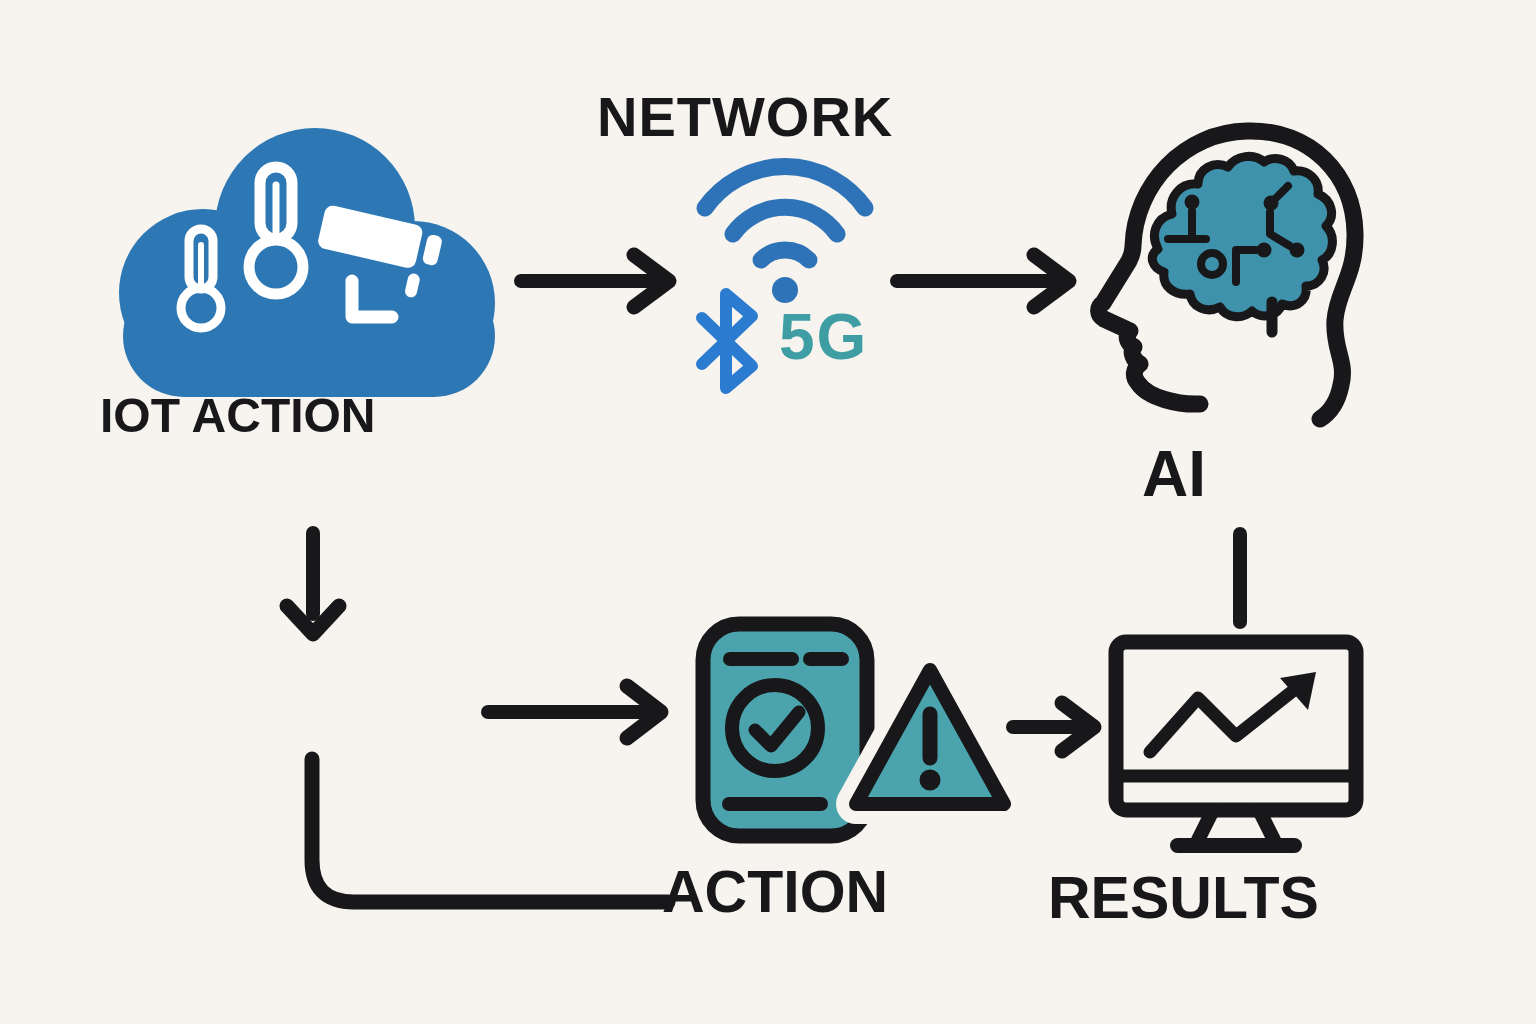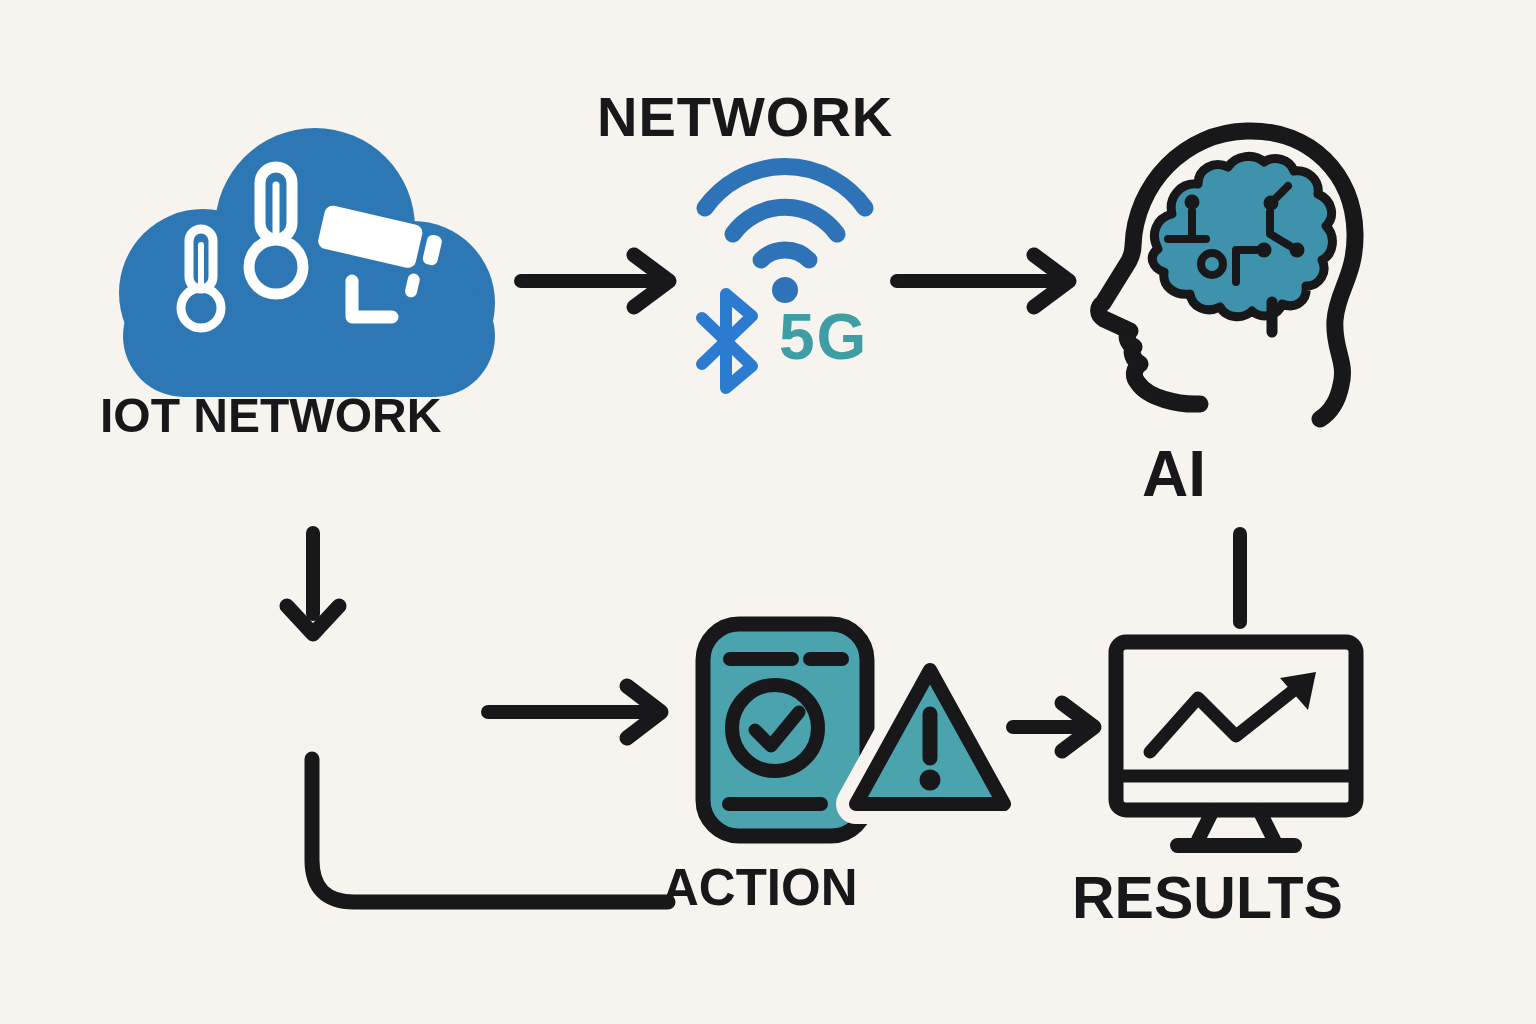--- a/index.html
+++ b/index.html
@@ -34,22 +34,22 @@
   .wifi-stroke{stroke:var(--wifi-blue);fill:none;stroke-linecap:round;}
   .bt-stroke{stroke:var(--bluetooth-blue);fill:none;stroke-linecap:round;stroke-linejoin:round;}
   .teal-fill{fill:var(--device-teal);}
   .brain-fill{fill:var(--brain-teal);}
   .halo-stroke{stroke:var(--background);fill:none;stroke-linejoin:round;stroke-linecap:round;}
   #lbl-network{left:597px;top:84px;width:372px;font-size:56px;letter-spacing:1px;}
   #lbl-iot{left:100px;top:388px;width:418px;font-size:48px;line-height:1.18;}
   #lbl-5g{left:779px;top:300px;font-size:64px;color:var(--five-g-teal);letter-spacing:2px;}
   #lbl-ai{left:1142px;top:437px;width:198px;font-size:64px;}
   #lbl-data{left:150px;top:654px;width:342px;font-size:78px;}
-  #lbl-action{left:662px;top:858px;width:342px;font-size:51px;}
-  #lbl-results{left:1072px;top:864px;width:300px;font-size:59px;}
+  #lbl-action{left:662px;top:858px;width:342px;font-size:59px;}
+  #lbl-results{left:1048px;top:864px;width:300px;font-size:59px;}
 </style>
 </head>
 <body>
 
 <div class="canvas">
 
   <svg class="layer" width="1536" height="1024" viewBox="0 0 1536 1024">
 
     <g>
       <path class="ink-stroke" stroke-width="14" d="M521,281 H652"></path>
@@ -182,21 +182,21 @@
       <path class="ink-fill" d="M208,38 L172,44 L200,76 Z"></path>
       <path class="ink-stroke" stroke-width="14" d="M104,178 L90,206"></path>
       <path class="ink-stroke" stroke-width="14" d="M152,178 L166,206"></path>
       <rect class="ink-fill" x="62" y="204" width="132" height="15" rx="7.5"></rect>
     </g>
   </svg>
 
   <div class="lbl" id="lbl-network">NETWORK</div>
 
   <div class="lbl" id="lbl-iot">
-    <div>IOT NETWORK</div>
+    <div>IOT ACTION</div>
   </div>
 
   <div class="lbl" id="lbl-5g">5G</div>
 
   <div class="lbl" id="lbl-ai">AI</div>
 
 
   <div class="lbl" id="lbl-action">ACTION</div>
 
   <div class="lbl" id="lbl-results">RESULTS</div>

